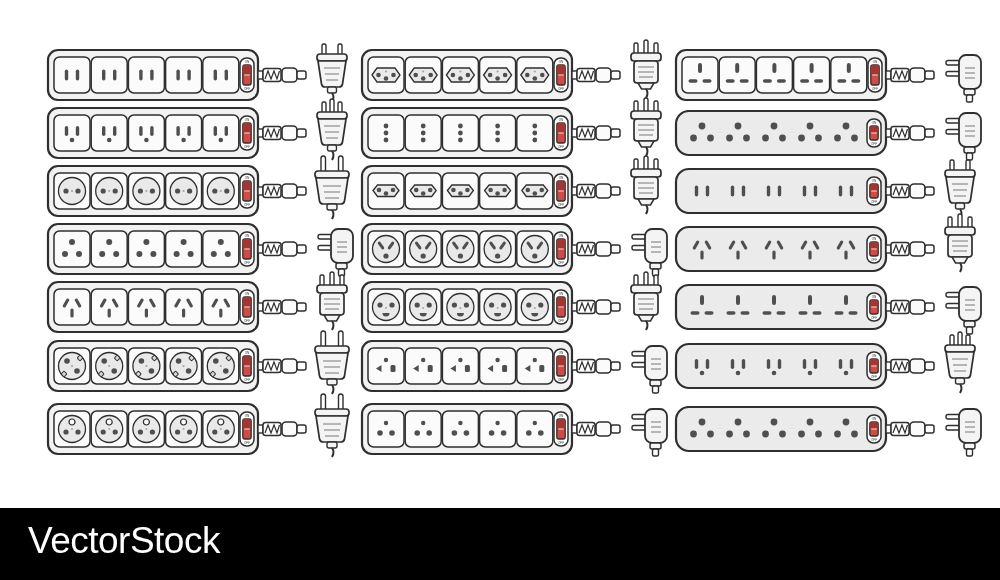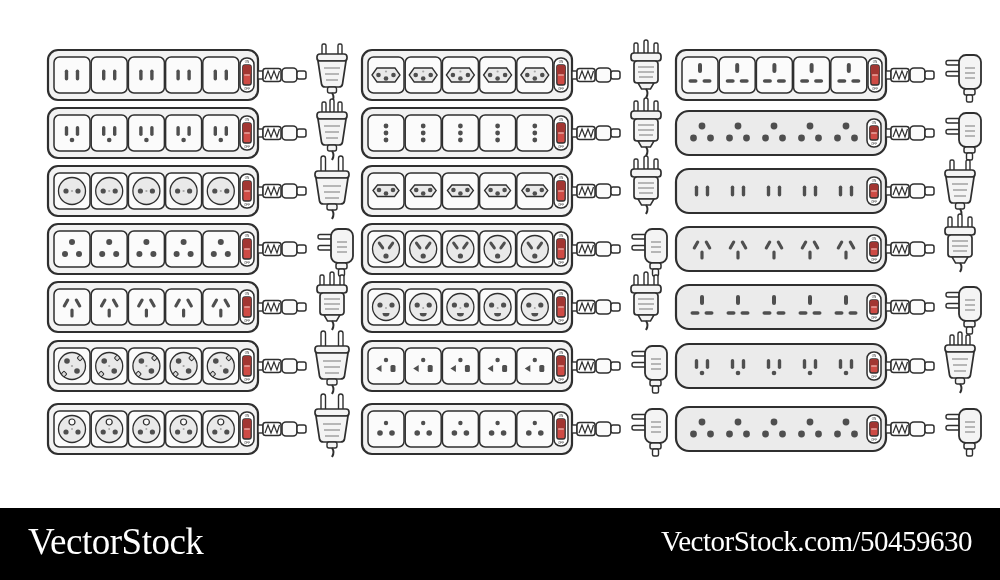--- a/index.html
+++ b/index.html
@@ -4,21 +4,21 @@
 <style>
   html,body{margin:0;padding:0;background:#fff;}
   .artboard{
     position:relative;width:1000px;height:580px;background:#ffffff;overflow:hidden;
     font-family:"Liberation Sans",sans-serif;
   }
   #scene{position:absolute;left:0;top:0;}
   .watermark-bar{
     position:absolute;left:0;bottom:0;width:1000px;height:72px;
     display:flex;align-items:center;justify-content:space-between;
-    box-sizing:border-box;padding:0 28px 6px 28px;font-family:Liberation Serif, serif;
+    box-sizing:border-box;padding:0 28px 6px 28px;
   }
   .wm-logo{color:#fff;font-size:37px;letter-spacing:-0.5px;}
   .wm-url{color:#fff;font-size:29px;letter-spacing:-0.5px;}
 </style>
 </head>
 <body>
 
 <div class="artboard">
   <svg id="scene" width="1000" height="508" viewBox="0 0 1000 508">
       <g>
@@ -1276,15 +1276,14 @@
           <line x1="5" y1="-8" x2="15" y2="-8" stroke="#8c8c8c" stroke-width="1.2"></line>
           <line x1="5" y1="-3" x2="15" y2="-3" stroke="#8c8c8c" stroke-width="1.2"></line>
           <line x1="5" y1="2" x2="15" y2="2" stroke="#8c8c8c" stroke-width="1.2"></line>
           <rect x="4" y="13" width="11" height="6" rx="2" fill="#f4f4f4" stroke="#2f2f2f" stroke-width="1.5"></rect>
           <rect x="6.5" y="19" width="6" height="7" rx="1.5" fill="#ffffff" stroke="#2f2f2f" stroke-width="1.4"></rect>
         </g>
       </g>
     </svg>
   <div class="watermark-bar" style="background: rgb(0, 0, 0);">
     <span class="wm-logo" style="color: rgb(255, 255, 255);">VectorStock</span>
-    <span class="wm-url" style="color: rgb(255, 255, 255);">VectorStock.com/50459630</span>
   </div>
 </div>
 
 </body></html>

